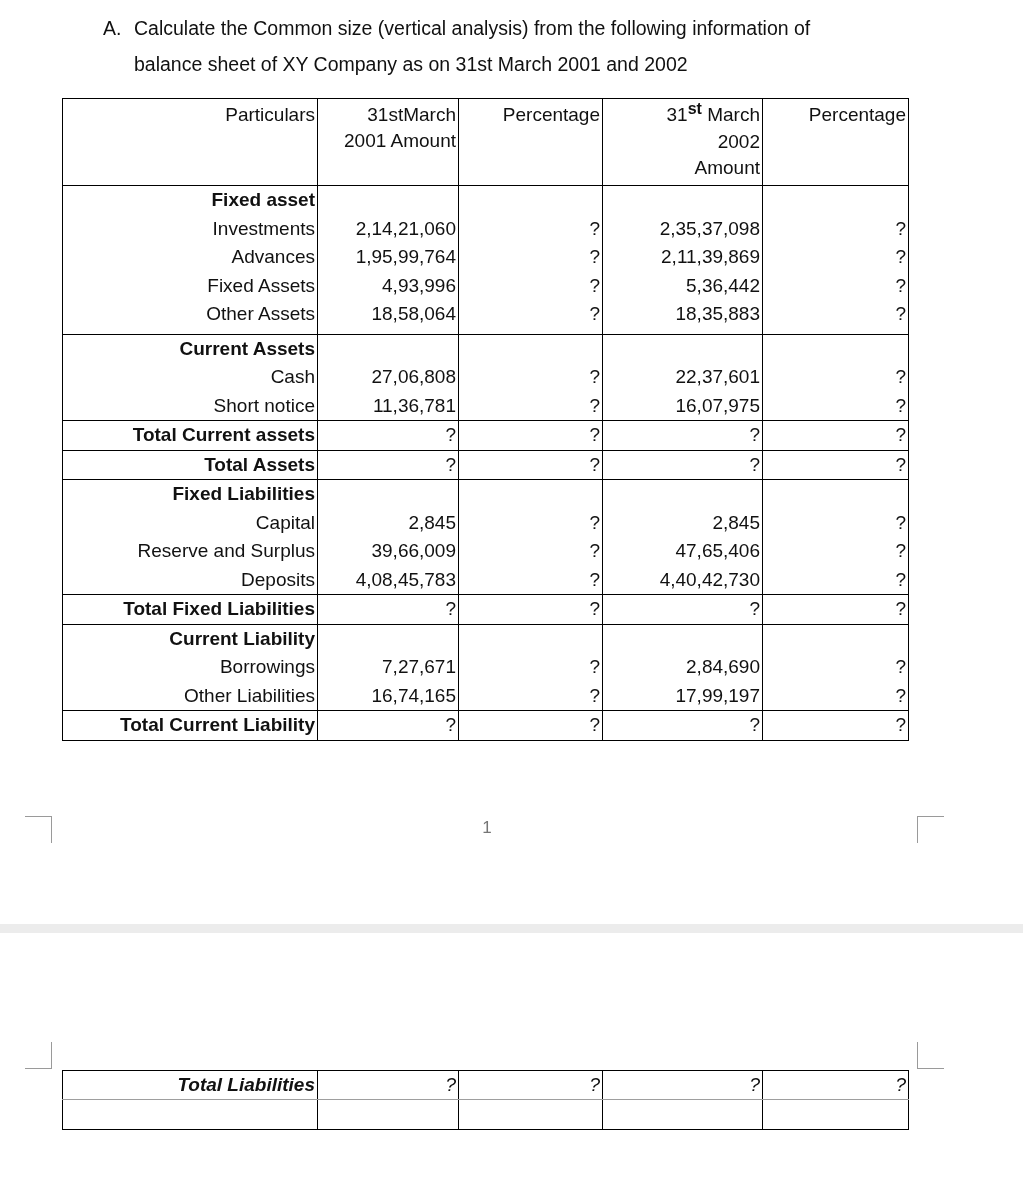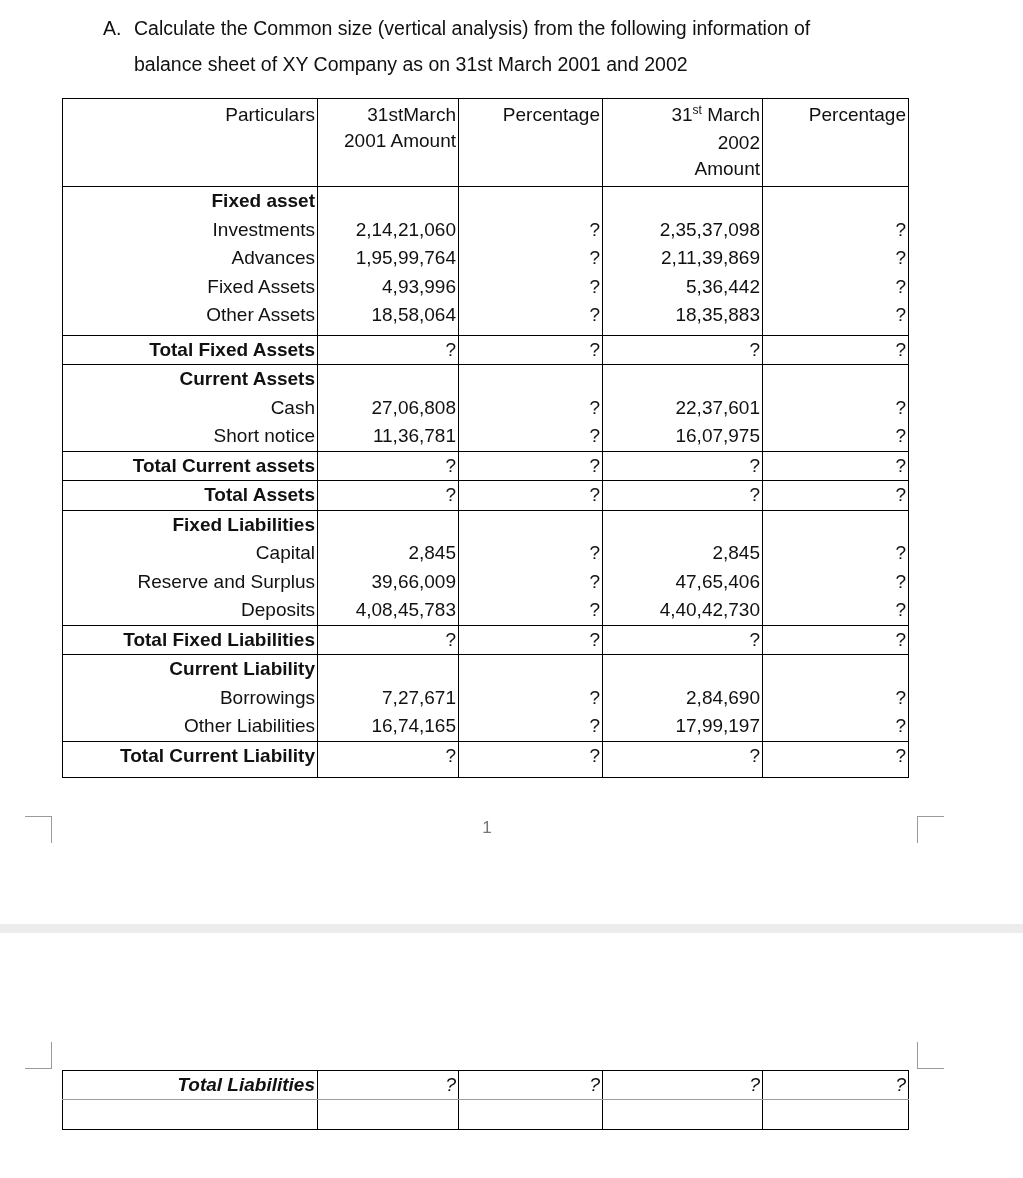--- a/index.html
+++ b/index.html
@@ -48,21 +48,21 @@
   #main-head td {
     line-height: 26px;
     padding-top: 3px;
     padding-bottom: 4px;
   }
   #main-body tr:nth-child(1) td { padding-bottom: 5px; margin-top: 35px; }
   #main-body tr:nth-child(9) td { padding-bottom: 7px; }
 
   .line { white-space: pre; }
   .b { font-weight: 700; }
-  .sup { font-size: 12px; position: relative; top: -7px; }
+  .sup { font-size: 16px; position: relative; top: -7px; font-weight: bold; }
 
   
   #footer-table td { line-height: 28px; }
   #footer-body tr:nth-child(1) td { border-bottom: 1px solid #9e9e9e; }
   #footer-body tr:nth-child(2) td { border-top: 1px solid #9e9e9e; height: 30px; }
 
   
   .page-number {
     position: absolute;
     top: 817px;
@@ -167,37 +167,20 @@
           <td>
             <div class="line">&nbsp;</div>
             <div class="line">?</div>
             <div class="line">?</div>
             <div class="line">?</div>
             <div class="line">?</div>
           </td>
         </tr>
         <tr>
           <td>
-            <div class="line b">Total Fixed Assets</div>
-          </td>
-          <td>
-            <div class="line">?</div>
-          </td>
-          <td>
-            <div class="line">?</div>
-          </td>
-          <td>
-            <div class="line">?</div>
-          </td>
-          <td>
-            <div class="line">?</div>
-          </td>
-        </tr>
-        <tr>
-          <td>
             <div class="line b">Current Assets</div>
             <div class="line">Cash</div>
             <div class="line">Short notice</div>
           </td>
           <td>
             <div class="line">&nbsp;</div>
             <div class="line">27,06,808</div>
             <div class="line">11,36,781</div>
           </td>
           <td>

